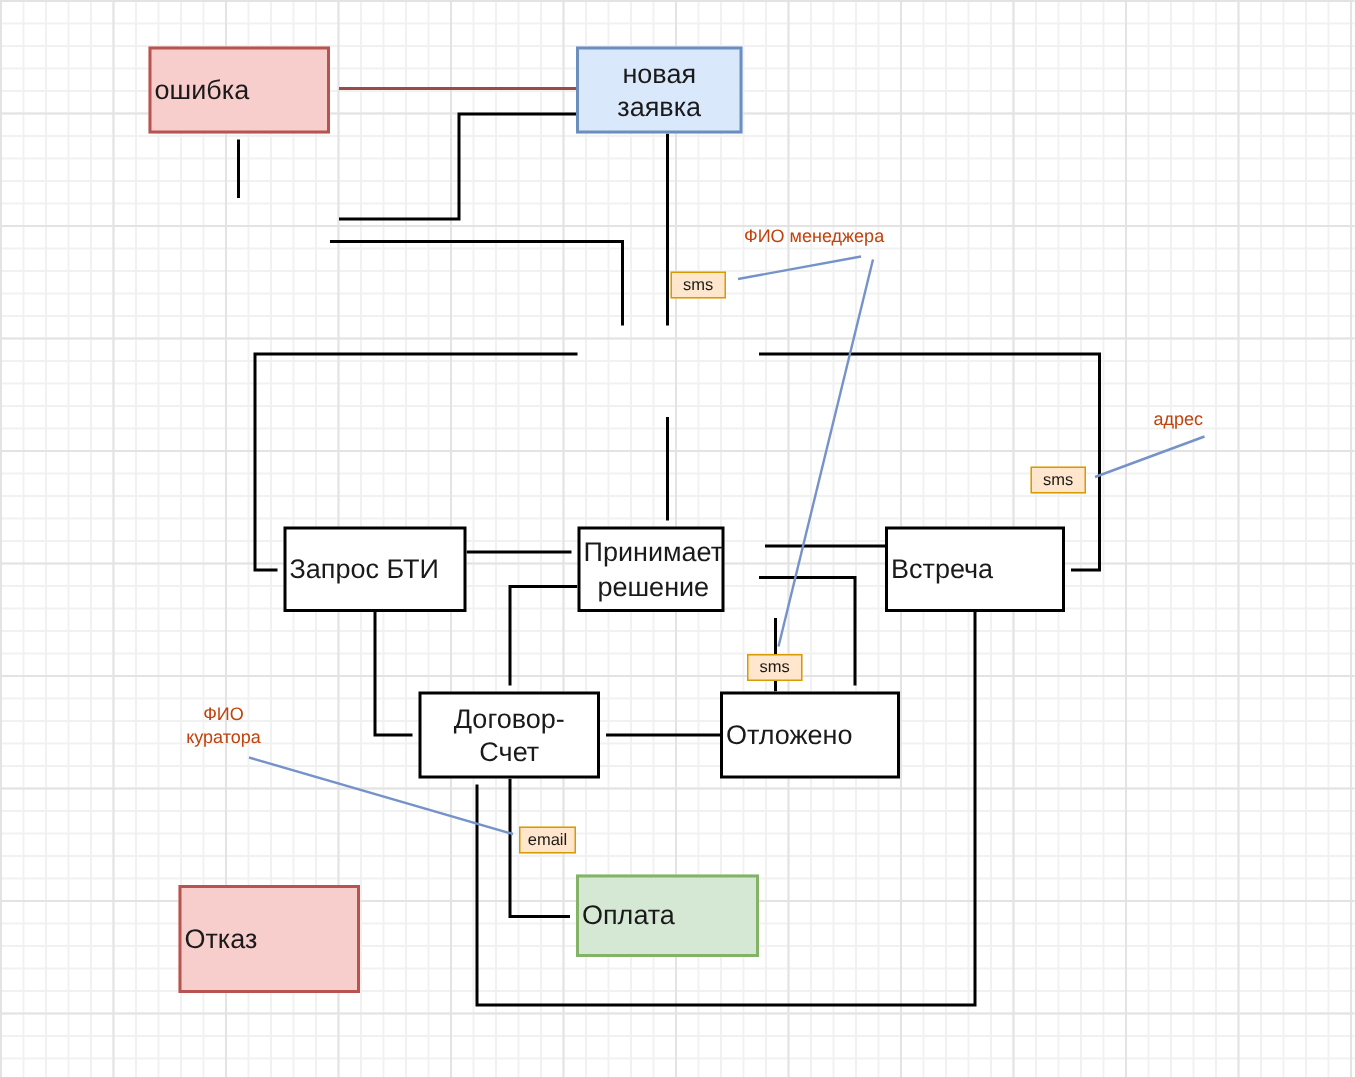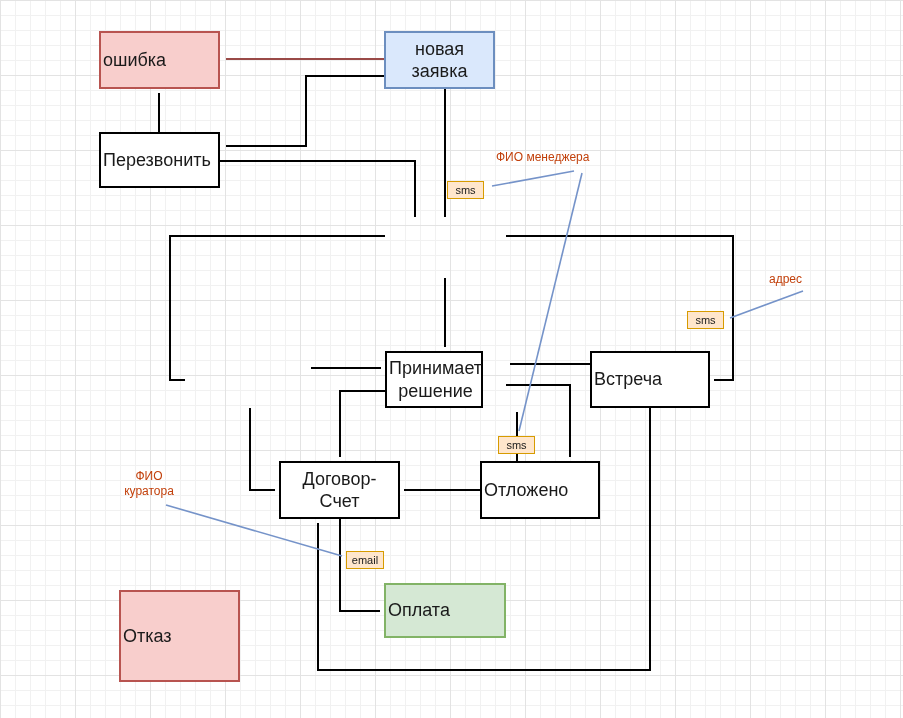--- a/index.html
+++ b/index.html
@@ -80,39 +80,39 @@
     <path class="e-blue" d="M803 291 L730 318" marker-end="url(#mU)"></path>
     <path class="e-blue" d="M166 505 L342 556" marker-end="url(#mU)"></path>
   </svg>
 
   <div class="node pink" style="left:99px;top:31px;width:121px;height:58px">
       <span>ошибка</span>
     </div>
   <div class="node blue" style="left:384px;top:31px;width:111px;height:58px">
       <span>новая заявка</span>
     </div>
-  <div class="node" style="left:99px;top:132px;width:121px;height:56px">
-      <span>Перезвонить</span>
+  <div class="node" style="left:189px;top:351px;width:122px;height:57px">
+      <span>Запрос БТИ</span>
     </div>
   <div class="node" style="left:385px;top:351px;width:98px;height:57px">
       <span>Принимает решение</span>
     </div>
   <div class="node" style="left:590px;top:351px;width:120px;height:57px">
       <span>Встреча</span>
     </div>
   <div class="node" style="left:279px;top:461px;width:121px;height:58px">
       <span>Договор- Счет</span>
     </div>
   <div class="node" style="left:480px;top:461px;width:120px;height:58px">
       <span>Отложено</span>
     </div>
   <div class="node green" style="left:384px;top:583px;width:122px;height:55px">
       <span>Оплата</span>
     </div>
-  <div class="node pink" style="left:119px;top:590px;width:121px;height:92px">
+  <div class="node pink" style="left:119px;top:590px;width:121px;height:72px">
       <span>Отказ</span>
     </div>
 
   <div class="tag" style="left:447px;top:181px;width:37px;height:18px">
       <span>sms</span>
     </div>
   <div class="tag" style="left:687px;top:311px;width:37px;height:18px">
       <span>sms</span>
     </div>
   <div class="tag" style="left:498px;top:436px;width:37px;height:18px">

